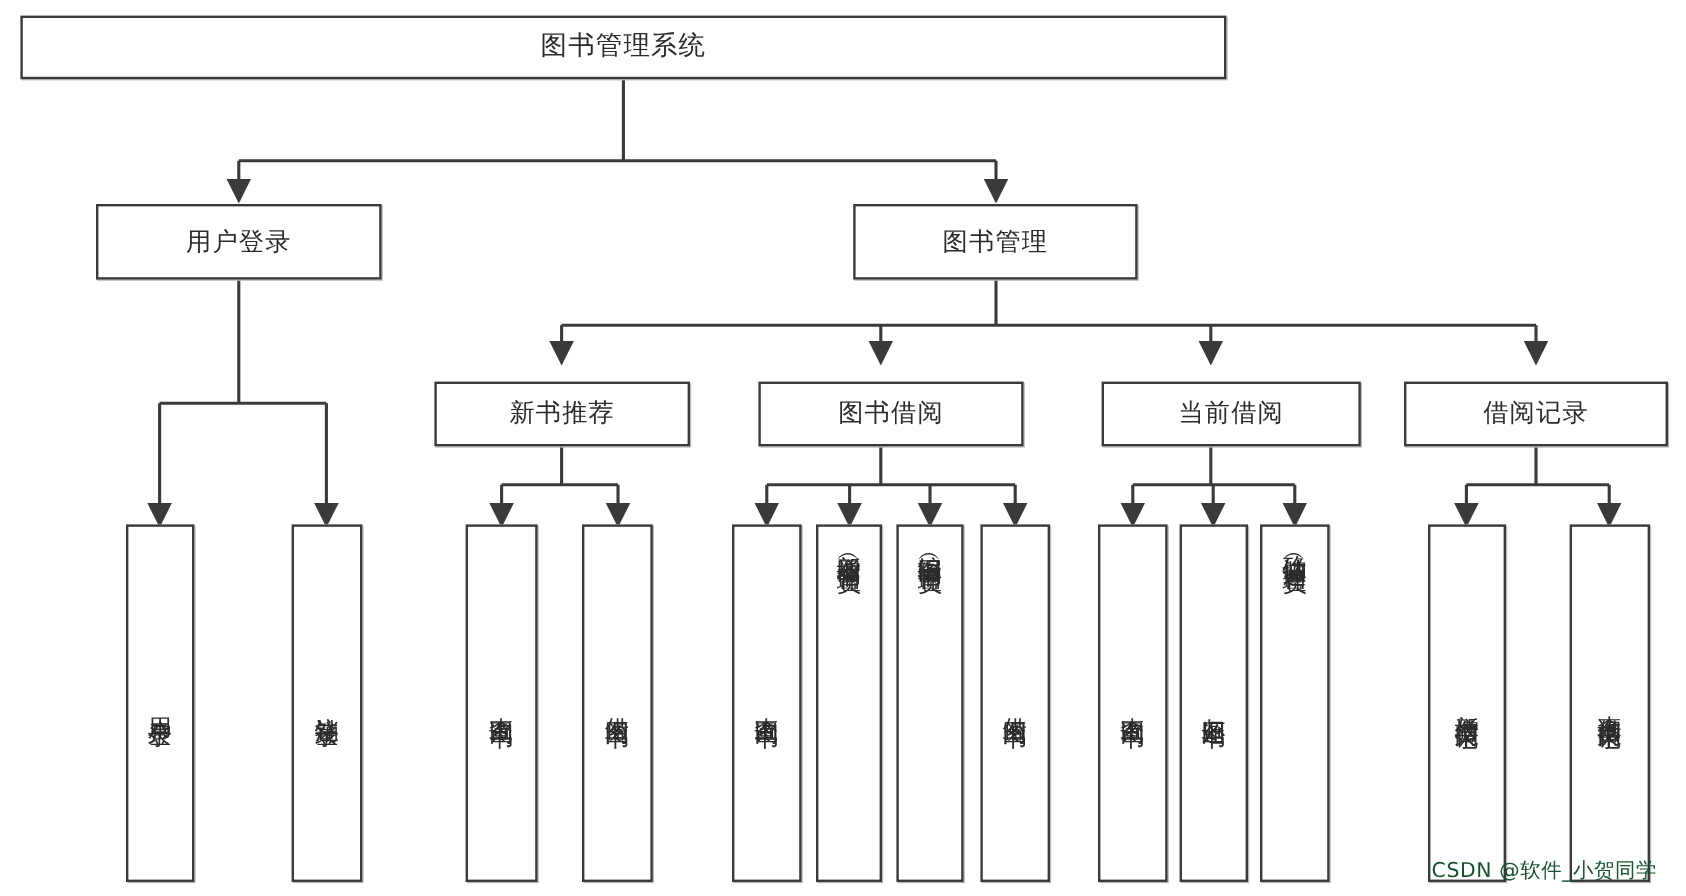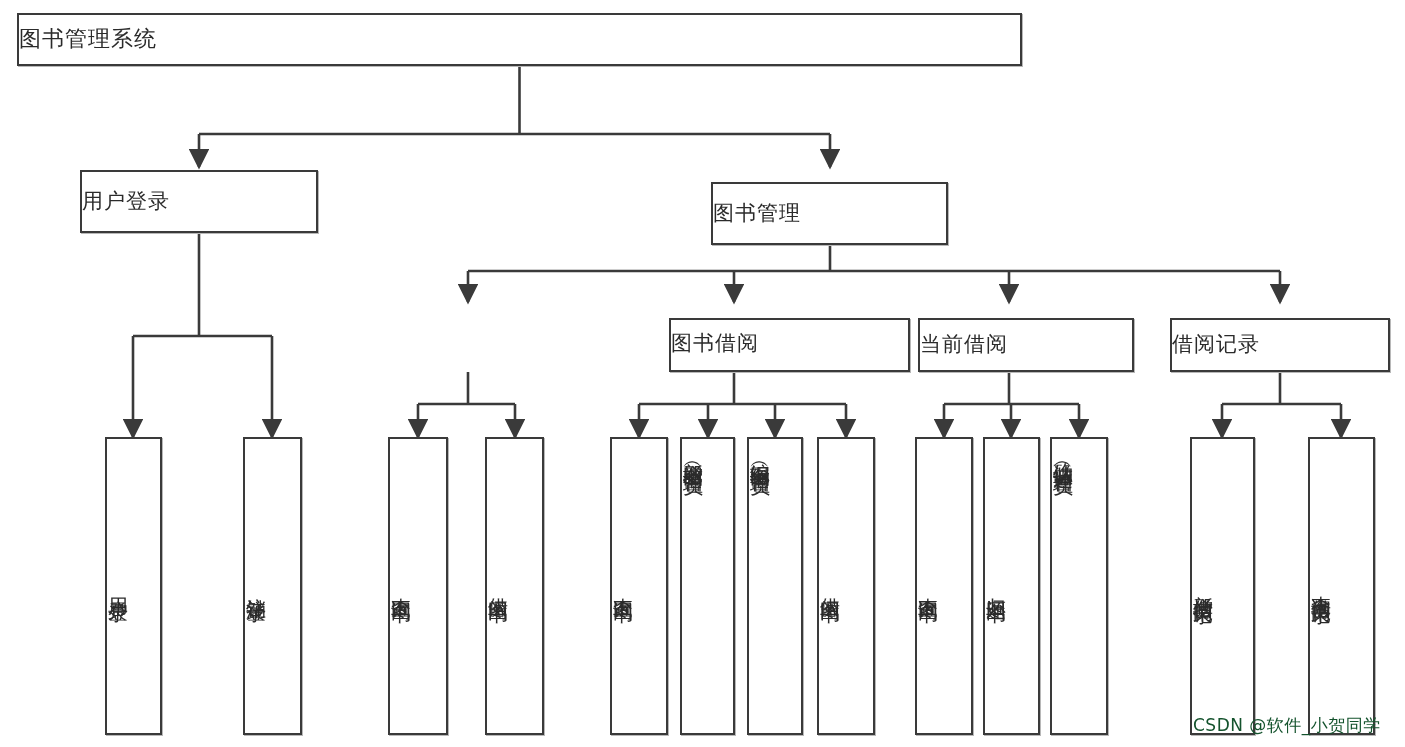--- a/index.html
+++ b/index.html
@@ -23,20 +23,21 @@
     height: 747px;
     pointer-events: none;
   }
   .node {
     position: absolute;
     box-sizing: border-box;
     border: 2px solid #3a3a3a;
     background: #ffffff;
     display: flex;
     align-items: center;
+    justify-content: center;
     color: #2b2b2b;
     box-shadow: 1px 1px 0 #b8b8b8;
   }
   .node-h .label {
     font-size: 21px;
     letter-spacing: 1px;
     line-height: 1.2;
     white-space: nowrap;
   }
   .node-root .label {
@@ -129,25 +130,28 @@
     </g>
   </svg>
 
   <div class="node node-h node-root" style="left:17px; top:13px; width:1005px; height:53px;">
     <span class="label">图书管理系统</span>
   </div>
 
   <div class="node node-h" style="left:80px; top:170px; width:238px; height:63px;">
     <span class="label">用户登录</span>
   </div>
-  <div class="node node-h" style="left:711px; top:170px; width:237px; height:63px;margin-top:12px;">
+  <div class="node node-h" style="left:711px; top:170px; width:237px; height:63px;">
     <span class="label">图书管理</span>
   </div>
 
-  <div class="node node-h" style="left:669px; top:318px; width:241px; height:54px;font-family:Liberation Mono, monospace;">
+  <div class="node node-h" style="left:362px; top:318px; width:213px; height:54px;">
+    <span class="label">新书推荐</span>
+  </div>
+  <div class="node node-h" style="left:632px; top:318px; width:221px; height:54px;">
     <span class="label">图书借阅</span>
   </div>
   <div class="node node-h" style="left:901px; top:318px; width:216px; height:54px;margin-left:17px;">
     <span class="label">当前借阅</span>
   </div>
   <div class="node node-h" style="left:1170px; top:318px; width:220px; height:54px;">
     <span class="label">借阅记录</span>
   </div>
 
   <div class="node node-v centered" style="left:105px; top:437px; width:57px; height:298px;">

